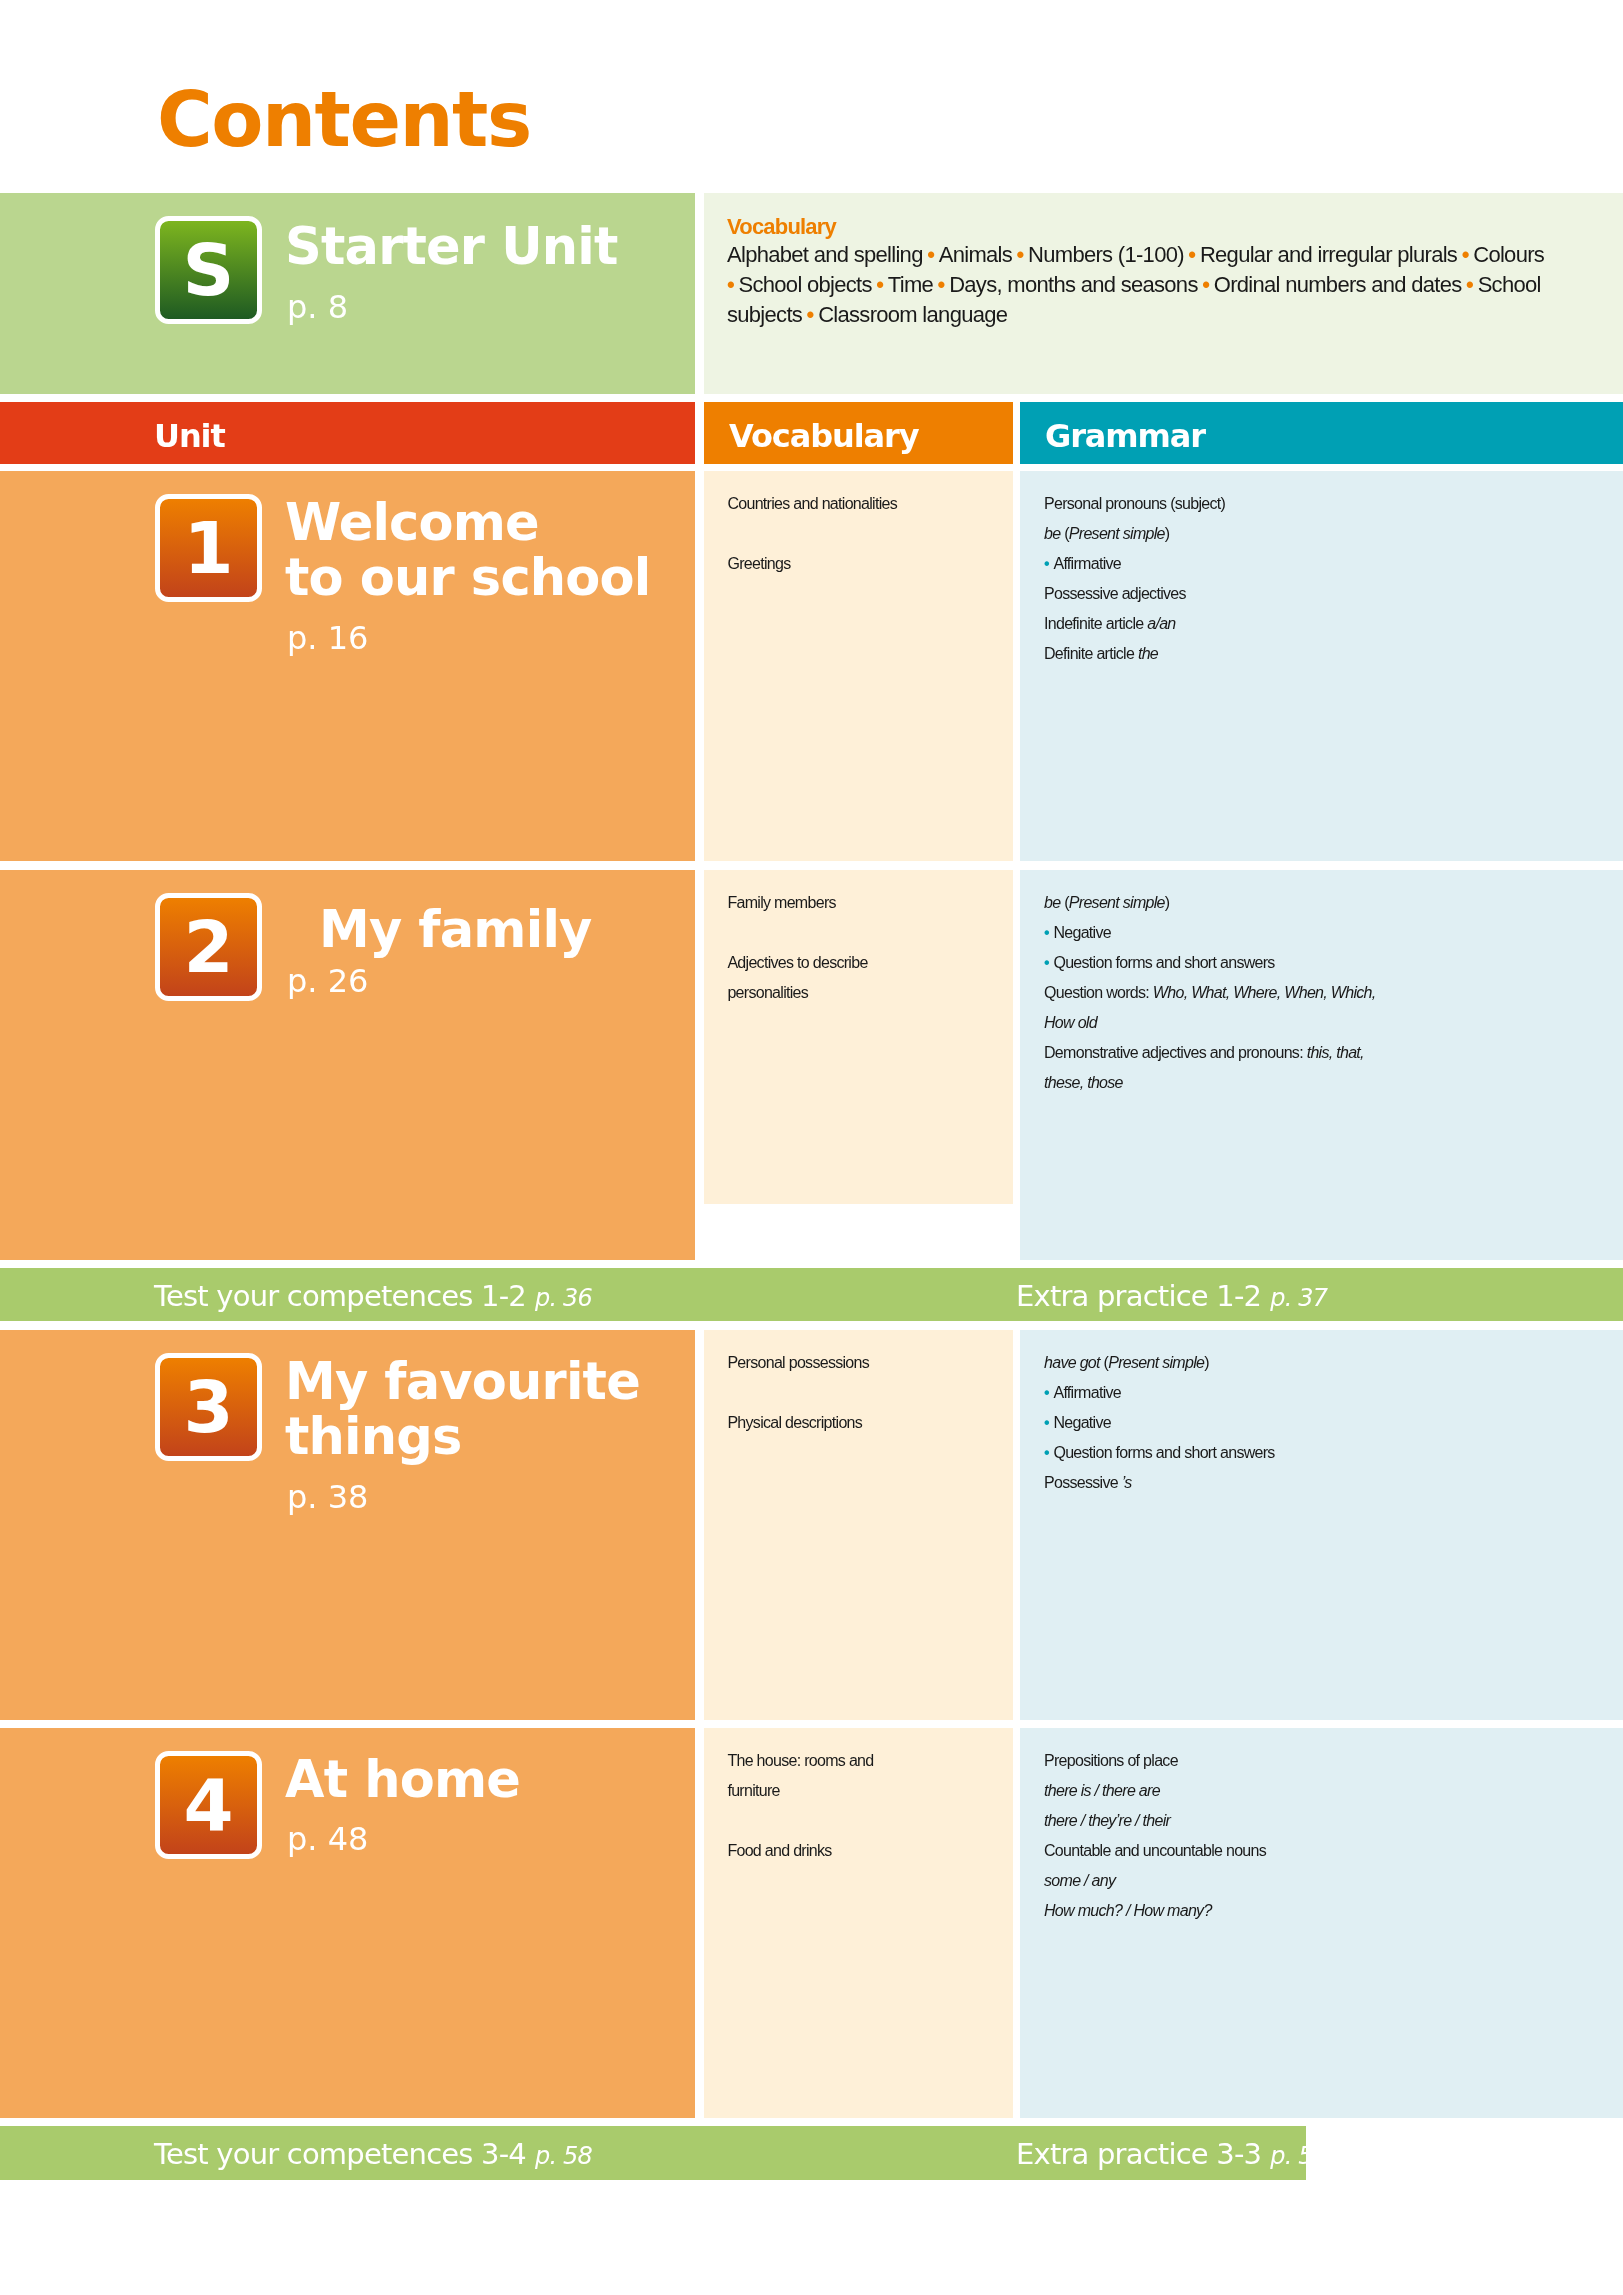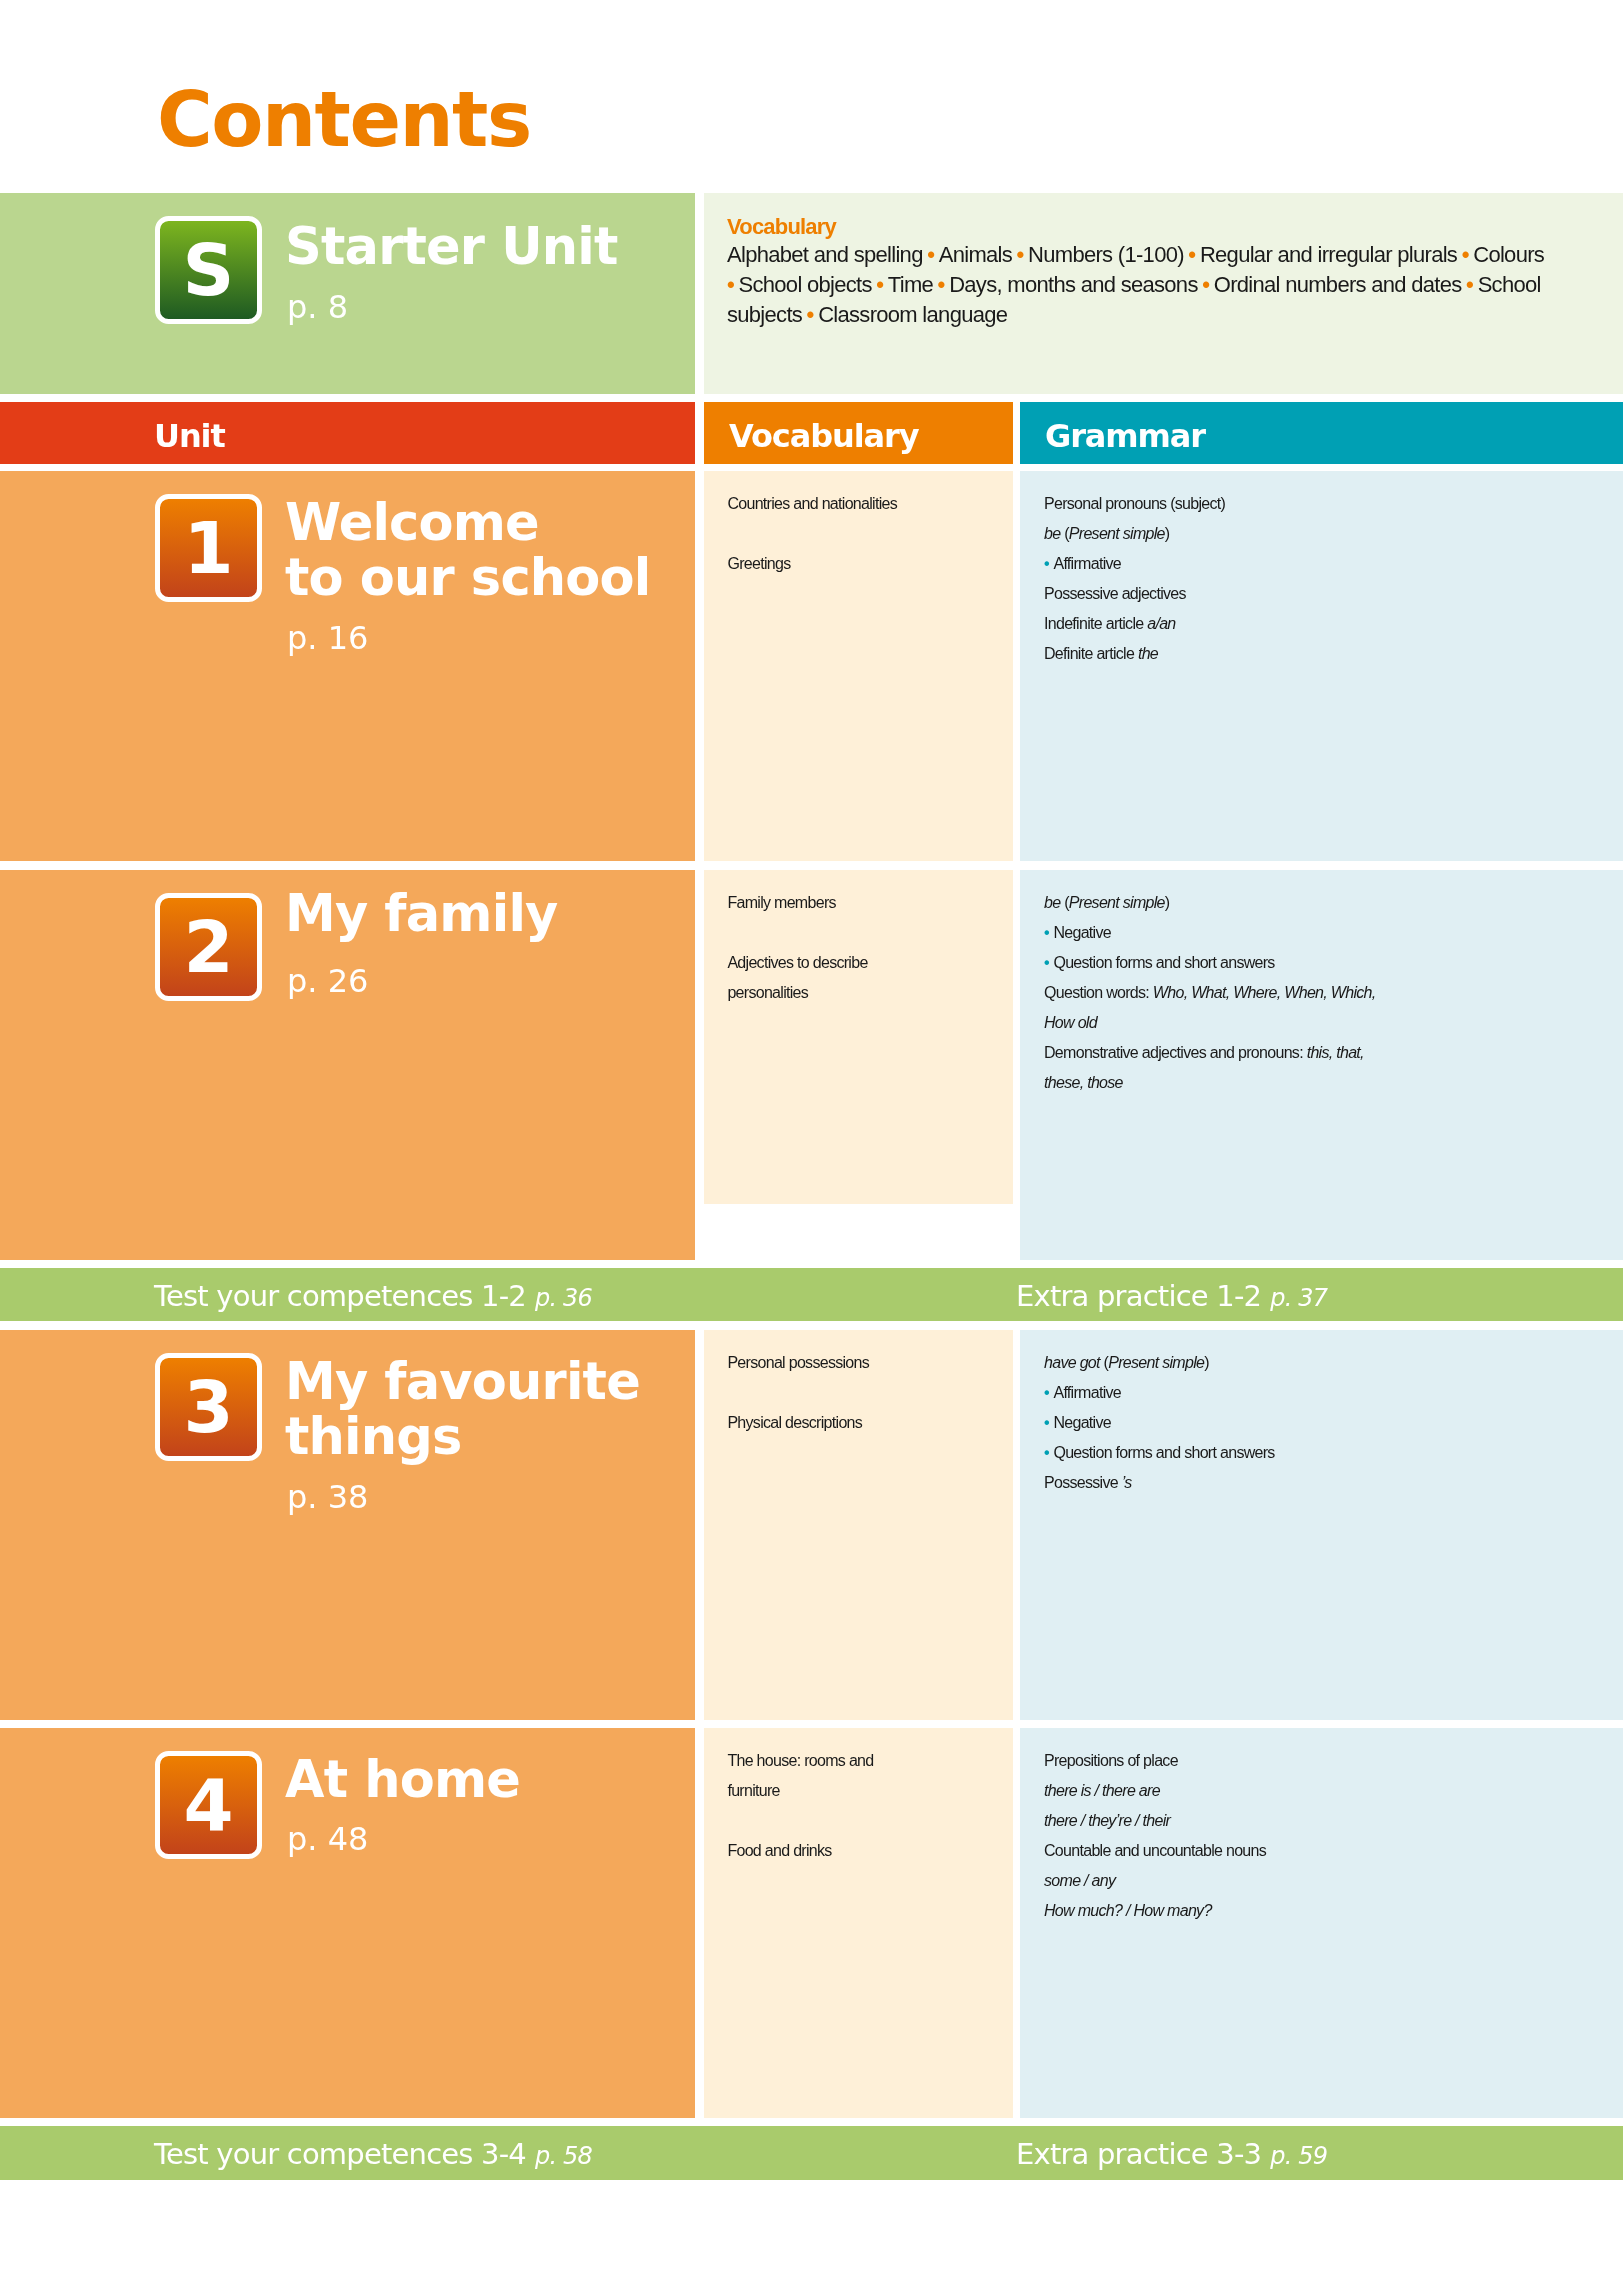--- a/index.html
+++ b/index.html
@@ -93,21 +93,21 @@
         <span class="line"><span>Personal pronouns (subject)</span></span>
         <span class="line"><span class="it">be</span><span> (</span><span class="it">Present simple</span><span>)</span></span>
         <span class="line"><span class="dot-teal">•</span><span>Affirmative</span></span>
         <span class="line"><span>Possessive adjectives</span></span>
         <span class="line"><span>Indefinite article </span><span class="it">a/an</span></span>
         <span class="line"><span>Definite article </span><span class="it">the</span></span>
       </div>
     </div>
     <div class="blk c-unit bg-unit" style="top: 870px; height: 390px;">
       <div class="badge badge-orange" style="top: 23.4px;">2</div>
-      <div class="unit-title" style="top: 16px;">My family</div>
+      <div class="unit-title" style="top: 32px; margin-left: 34px;">My family</div>
       <div class="unit-page" style="top: 92px;">p. 26</div>
     </div>
     <div class="blk c-voc bg-voc" style="top: 870px; height: 334px;">
       <div class="txt" style="left: 23.4px; top: 18px;">
         <span class="line" style="white-space: pre-line;">Family members</span>
         <span class="gap"></span>
         <span class="line" style="white-space: pre-line;">Adjectives to describe
 personalities</span>
       </div>
     </div>
@@ -170,21 +170,21 @@
   </div>
 
 <div class="blk bg-bar" style="left:0;width:1623px;top:1268px;height:53px;">
   <div class="bar-text" style="left:154px;">
     <b>Test your competences 1-2</b><span class="pg">p. 36</span>
   </div>
   <div class="bar-text" style="left:1016px;">
     <b>Extra practice 1-2</b><span class="pg">p. 37</span>
   </div>
 </div>
-<div class="blk bg-bar" style="left:0;width:1623px;top:2126px;height:54px;padding-left:28px;">
+<div class="blk bg-bar" style="left:0;width:1306px;top:2126px;height:54px;padding-left:28px;">
   <div class="bar-text" style="left:154px;">
     <b>Test your competences 3-4</b><span class="pg">p. 58</span>
   </div>
   <div class="bar-text" style="left:1016px;">
     <b>Extra practice 3-3</b><span class="pg">p. 59</span>
   </div>
 </div>
 
 
 </body></html>

